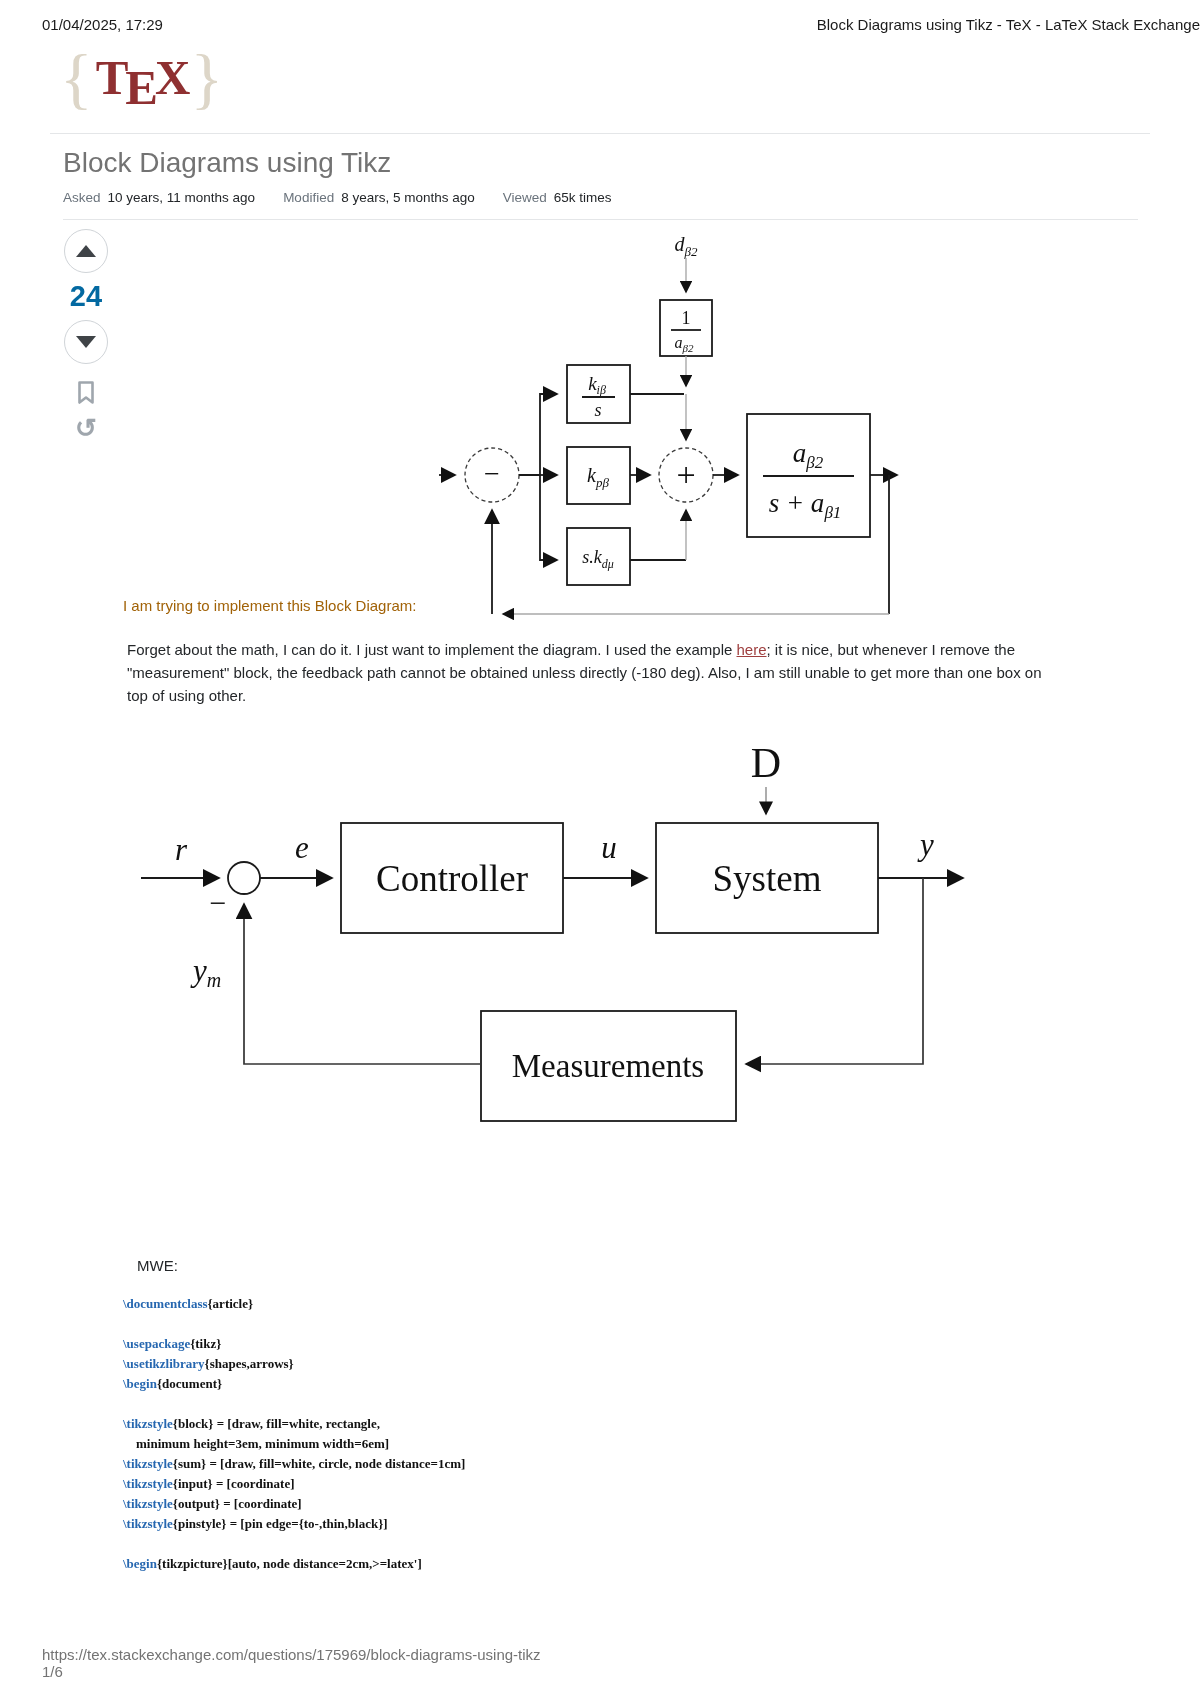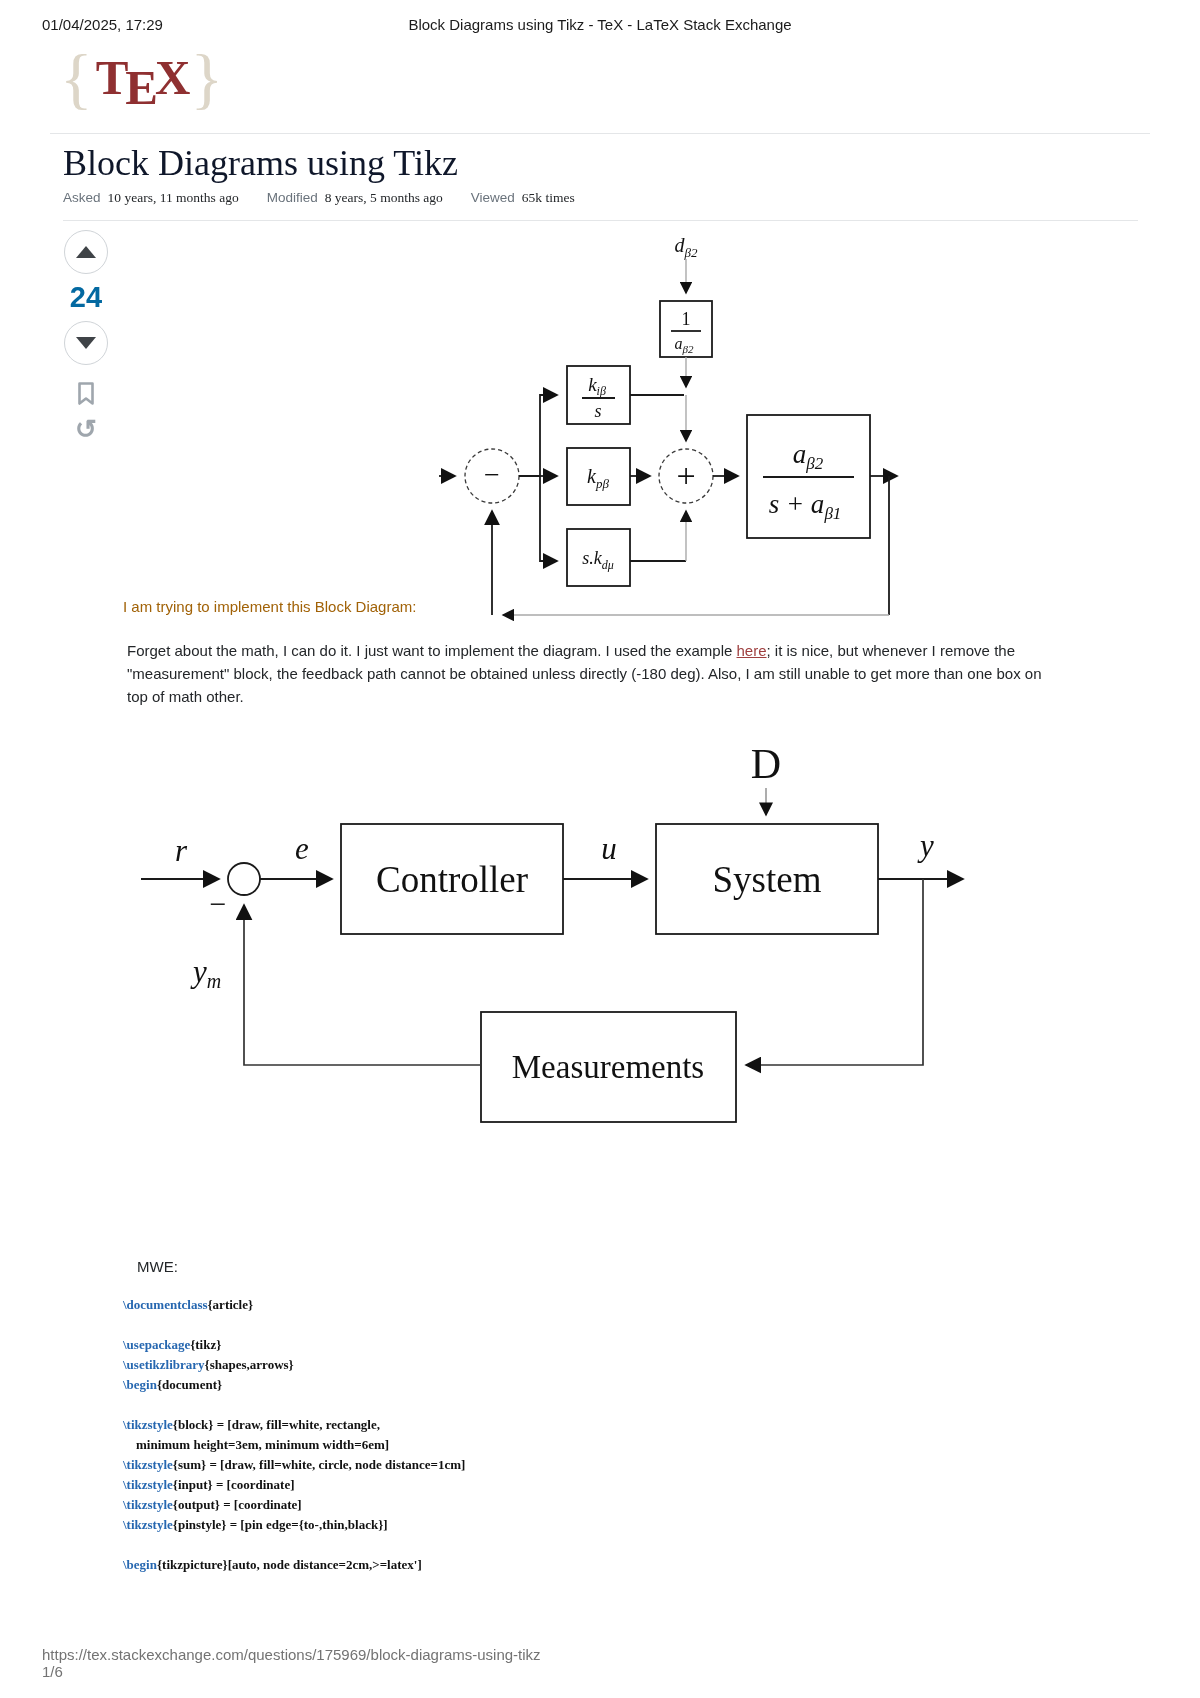--- a/index.html
+++ b/index.html
@@ -5,41 +5,41 @@
   * { box-sizing: border-box; }
   html,body { margin:0; padding:0; }
   body {
     width:1200px; height:1698px; position:relative; background:#ffffff;
     font-family:"Liberation Sans", sans-serif; color:#232629; overflow:hidden;
   }
 
   
   .print-header { position:absolute; top:16px; left:0; width:100%; font-size:15px; color:#1b1b1b; }
   .ph-date  { position:absolute; left:42px; top:0; }
-  .ph-title { display:block; text-align:center; }
+  .ph-title { display:block; text-align:right; }
 
   .print-footer { position:absolute; bottom:18px; left:42px; right:42px;
     font-size:15px; color:#737373; display:flex; justify-content:center;flex-direction:column; }
 
   
   .logo { position:absolute; top:48px; left:60px; display:flex; align-items:center; }
   .logo .brace { font-family:"Liberation Serif", serif; font-size:68px; line-height:60px;
     color:#ddd6c8; font-weight:400; }
   .logo .tex { font-family:"Liberation Serif", serif; font-weight:700; font-size:49px;
     color:#8f3031; letter-spacing:-3px; margin:0 3px; line-height:60px; }
   .logo .tex-e { display:inline-block; transform:translateY(10px); }
 
   .sep1 { position:absolute; top:133px; left:50px; right:50px; height:1px; background:#e4e6e8; }
 
   
   .content { position:absolute; left:63px; top:146px; width:1075px; }
-  .q-title { font-size:36px; font-weight:400; color:#0f172a; margin:0; line-height:34px;font-family:Liberation Serif, serif; }
+  .q-title { font-size:28px; font-weight:400; color:#737373; margin:0; line-height:34px; }
   .q-stats { margin-top:10px; font-size:13.5px; color:#6a737c; display:flex; }
   .q-stats .stat { margin-right:28px; }
-  .q-stats .stat-value { color:#232629; margin-left:7px;font-family:Liberation Serif, serif; }
+  .q-stats .stat-value { color:#232629; margin-left:7px; }
   .sep2 { margin-top:14px; height:1px; background:#e4e6e8; }
 
   .q-row { display:flex; margin-top:9px; align-items:flex-start; }
   .vote-col { width:46px; display:flex; flex-direction:column; align-items:center; flex:none; }
   .vote-btn { width:44px; height:44px; border:1px solid #d0d4d8; border-radius:50%;
     background:#fff; display:flex; align-items:center; justify-content:center; padding:0; cursor:pointer; }
   .tri-up   { width:0; height:0; border-left:10px solid transparent; border-right:10px solid transparent;
     border-bottom:12px solid #3f4347; }
   .tri-down { width:0; height:0; border-left:10px solid transparent; border-right:10px solid transparent;
     border-top:12px solid #3f4347; }
@@ -185,21 +185,21 @@
           <line class="lt" x1="452" y1="385" x2="66" y2="385" marker-end="url(#ah1)"></line>
           <line class="ln" x1="55" y1="385" x2="55" y2="281" marker-end="url(#ah1)"></line>
         </svg>
 
         <p class="intro-p">I am trying to implement this Block Diagram:</p>
       </div>
 
       <p class="body-p">
         <span>Forget about the math, I can do it. I just want to implement the diagram. I used the example </span><a class="q-link">here</a><span>; it is nice, but whenever I remove the</span><br>
         <span>"measurement" block, the feedback path cannot be obtained unless directly (-180 deg). Also, I am still unable to get more than one box on</span><br>
-        <span>top of math other.</span>
+        <span>top of using other.</span>
       </p>
 
       <svg class="diagram2-svg" width="850" height="398" viewBox="0 0 850 398">
         <defs>
           <marker id="ah2" markerWidth="11" markerHeight="10" refX="9" refY="5" orient="auto">
             <path d="M0,0 L10,5 L0,10 z" fill="#111"></path>
           </marker>
         </defs>
 
         <text class="mr" x="625" y="44" font-size="42" text-anchor="middle">D</text>

